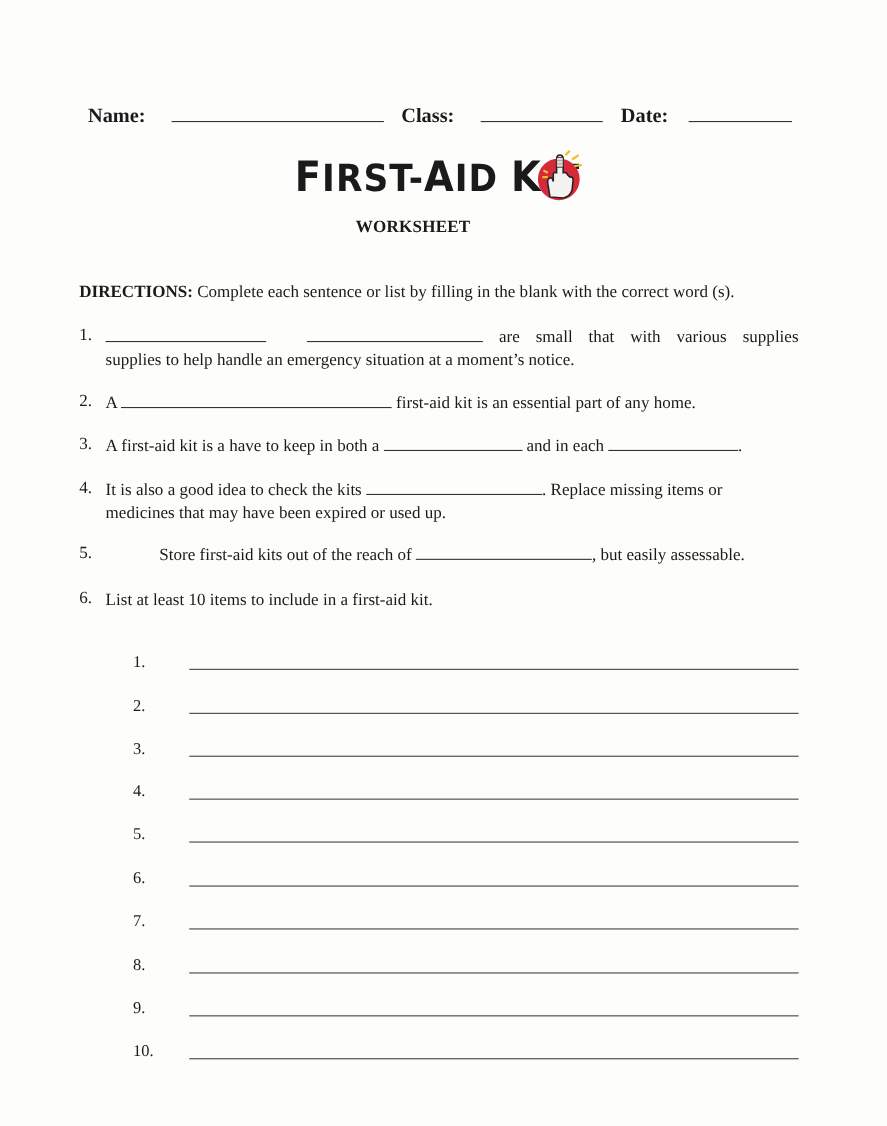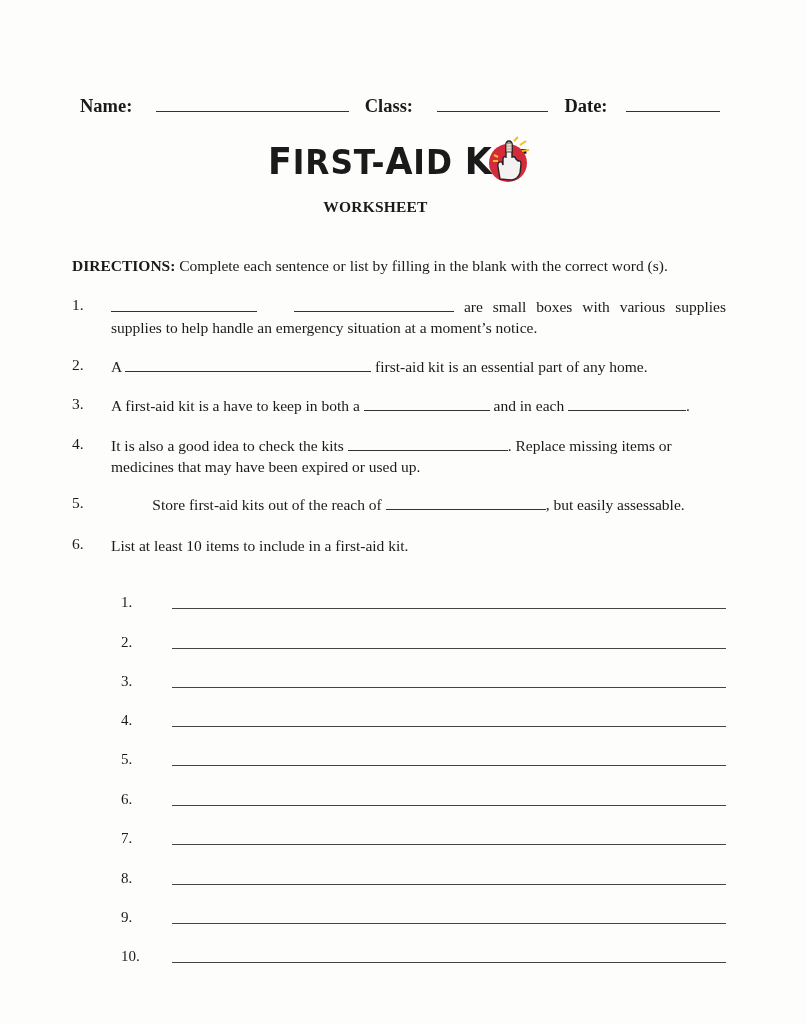--- a/index.html
+++ b/index.html
@@ -20,21 +20,21 @@
   .title {
     font-family: "DejaVu Sans", sans-serif; font-weight: bold;
     font-size: 34px; letter-spacing: 1px; transform: scaleX(0.92); transform-origin: left center;
   }
   .title .cap { font-size: 38px; }
   .subtitle { top: 198px; left: 0; width: 751px; text-align: center; font-weight: bold; font-size: 15.5px; letter-spacing: 0.2px; }
   .directions { top: 257px; left: 72px; font-size: 15.5px; white-space: nowrap; }
   .directions b { font-weight: bold; }
   .q { left: 72px; width: 654px; font-size: 15.5px; }
   .q .num { position: absolute; left: 0; top: 0; }
-  .q .txt { margin-left: 39px; line-height: 21px; }
+  .q .txt { margin-left: 24px; line-height: 21px; }
   .justify { display: flex; justify-content: space-between; align-items: baseline; }
   .list-item { left: 121px; width: 605px; height: 20px; font-size: 15px; }
   .list-item .num { position: absolute; left: 0; top: 0; }
   .list-item .line { position: absolute; left: 51px; right: 0; top: 14px; border-bottom: 1.3px solid #444; }
 </style>
 </head>
 <body>
 
 <div class="abs header-line">
   <span>Name:</span>
@@ -70,21 +70,21 @@
 <div class="abs q" style="top:296px;">
   <span class="num">1.</span>
   <div class="txt">
     <div class="justify">
       <span style="display:flex;align-items:baseline;">
         <span class="blank" style="width:146px;"></span>
         <span class="blank" style="width:160px;margin-left:37px;"></span>
       </span>
       <span>are</span>
       <span>small</span>
-      <span>boxes</span>
+      <span>that</span>
       <span>with</span>
       <span>various</span>
       <span>supplies</span>
     </div>
     <div>supplies to help handle an emergency situation at a moment’s notice.</div>
   </div>
 </div>
 
 <div class="abs q" style="top:356px;">
   <span class="num">2.</span>

